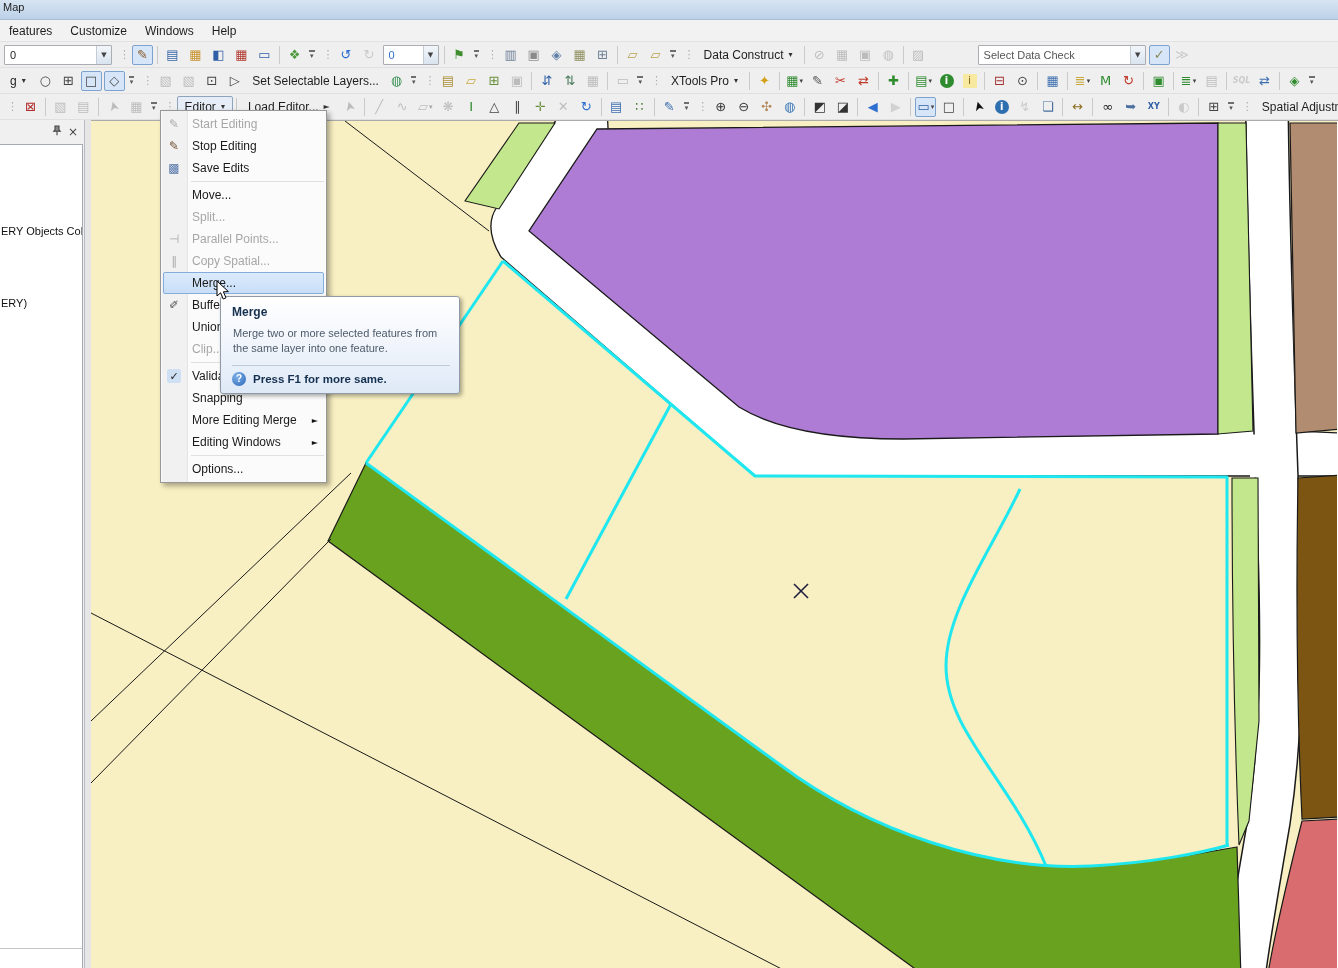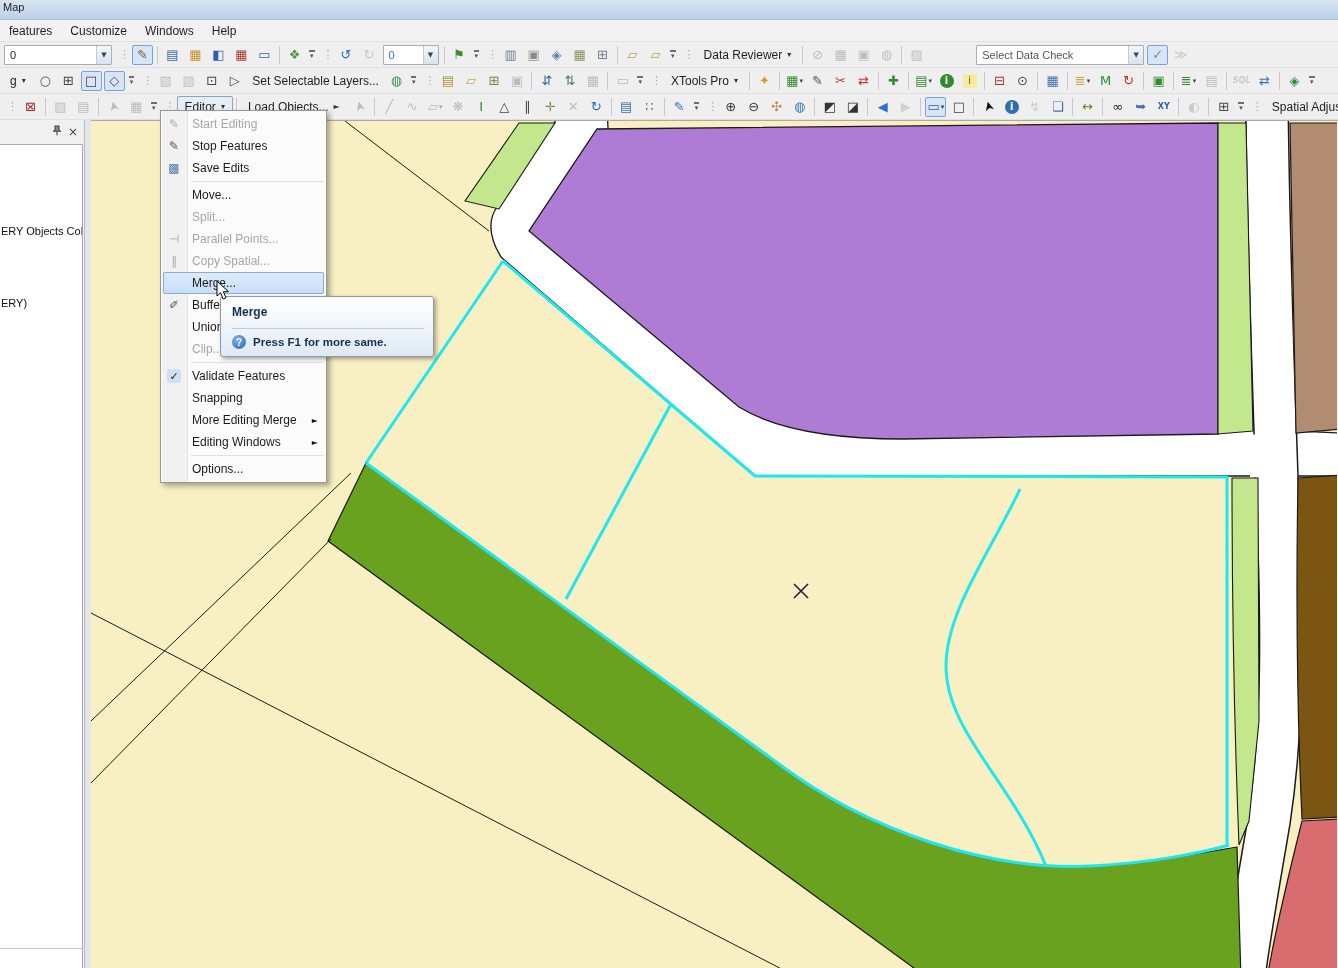--- a/index.html
+++ b/index.html
@@ -70,21 +70,21 @@
   .menu-item .mi-arr { z-index:1; padding-right:8px; font-size:8px; color:#111;
                        font-family:"DejaVu Sans", sans-serif;}
   .menu-item.dis .mi-lab { color:#A7A7A7; }
   .menu-item.hl::after { content:""; position:absolute; inset:0 2px 0 2px; border:1px solid #84ACDD;
                          background:linear-gradient(#DCEBFC,#C8DEF7); border-radius:2px; }
   .menu-item.hl .mi-lab, .menu-item.hl .mi-ic { z-index:2; }
   .menu-sep { height:5px; position:relative; }
   .menu-sep::after { content:""; position:absolute; left:30px; right:2px; top:2px; border-top:1px solid #E0E0E0;}
 
   
-  .etip { position:absolute; left:220px; top:296px; width:214px; z-index:30;
+  .etip { position:absolute; left:220px; top:296px; width:240px; z-index:30;
           background:linear-gradient(#FFFFFF,#EFF4FB 55%,#DEE9F7); border:1px solid #8F9AA6; border-radius:3px;
           box-shadow:2px 2px 4px rgba(0,0,0,.35); padding:8px 9px 7px 11px; }
   .etip h4 { font-size:12px; color:#15304F; margin-bottom:7px; }
   .etip .tbody { font-size:11px; color:#4E5B6B; line-height:1.35; padding-left:1px; }
   .etip .tsepline { border-top:1px solid #BFCBD9; margin:9px 0 6px 0; }
   .etip .tfoot { display:flex; align-items:center; gap:7px; font-weight:bold; color:#15304F; font-size:11.5px;}
   .etip .qicon { width:14px; height:14px; border-radius:50%; flex:0 0 auto;
                  background:radial-gradient(circle at 35% 30%, #7FB2E8, #2B66B8); color:#FFF;
                  display:flex; align-items:center; justify-content:center; font-size:10px; font-weight:bold;}
 
@@ -169,21 +169,21 @@
     <span class="tsep"></span>
     <span class="icon">
       <span class="g" style="color: rgb(185, 162, 78);">▱</span>
     </span>
     <span class="icon">
       <span class="g" style="color: rgb(185, 162, 78);">▱</span>
     </span>
     <span class="ovf">▾</span>
     <span class="grip">⋮</span>
     <span class="menubtn">
-      <span>Data Reviewer</span>
+      <span>Data Construct</span>
       <span class="arr">▾</span>
     </span>
     <span class="tsep"></span>
     <span class="icon dis">
       <span class="g" style="color: rgb(119, 119, 119);">⊘</span>
     </span>
     <span class="icon dis">
       <span class="g" style="color: rgb(119, 119, 119);">▦</span>
     </span>
     <span class="icon dis">
@@ -377,21 +377,21 @@
       <span class="g" style="color: rgb(119, 119, 119);">▦</span>
     </span>
     <span class="ovf">▾</span>
     <span class="grip">⋮</span>
     <span class="menubtn open">
       <span>Editor</span>
       <span class="arr">▾</span>
     </span>
     <span class="tsep"></span>
     <span class="menubtn">
-      <span>Load Objects...</span>
+      <span>Load Editor...</span>
       <span class="arr">►</span>
     </span>
     <span class="icon dis">
       <span class="g" style="color: rgb(119, 119, 119); transform: rotate(-105deg);">➤</span>
     </span>
     <span class="tsep"></span>
     <span class="icon dis">
       <span class="g" style="color: rgb(119, 119, 119);">╱</span>
     </span>
     <span class="icon dis">
@@ -572,21 +572,21 @@
 </div>
 
 <div class="emenu" id="emenu">
     <div class="menu-item dis">
       <span class="mi-ic" style="color: rgb(170, 170, 170);">✎</span>
       <span class="mi-lab">Start Editing</span>
       <span class="mi-arr"></span>
     </div>
     <div class="menu-item">
       <span class="mi-ic" style="color: rgb(107, 74, 42);">✎</span>
-      <span class="mi-lab">Stop Features</span>
+      <span class="mi-lab">Stop Editing</span>
       <span class="mi-arr"></span>
     </div>
     <div class="menu-item">
       <span class="mi-ic" style="color: rgb(85, 119, 170);">▩</span>
       <span class="mi-lab">Save Edits</span>
       <span class="mi-arr"></span>
     </div>
     <div class="menu-sep"></div>
     <div class="menu-item">
       <span class="mi-ic"></span>
@@ -652,20 +652,21 @@
     <div class="menu-sep"></div>
     <div class="menu-item">
       <span class="mi-ic"></span>
       <span class="mi-lab">Options...</span>
       <span class="mi-arr"></span>
     </div>
   </div>
 
 <div class="etip">
   <h4>Merge</h4>
+  <div class="tbody">Merge two or more selected features from the same layer into one feature.</div>
   <div class="tsepline"></div>
   <div class="tfoot">
     <span class="qicon">?</span>
     <span>Press F1 for more same.</span>
   </div>
 </div>
 
 <div class="cursor">
   <svg width="18" height="20" viewBox="0 0 18 20">
     <polygon points="1,0 1,15 4.6,11.8 7.2,18 10,16.8 7.4,10.8 12.4,10.6" fill="#FFF" stroke="#000" stroke-width="1"></polygon>

